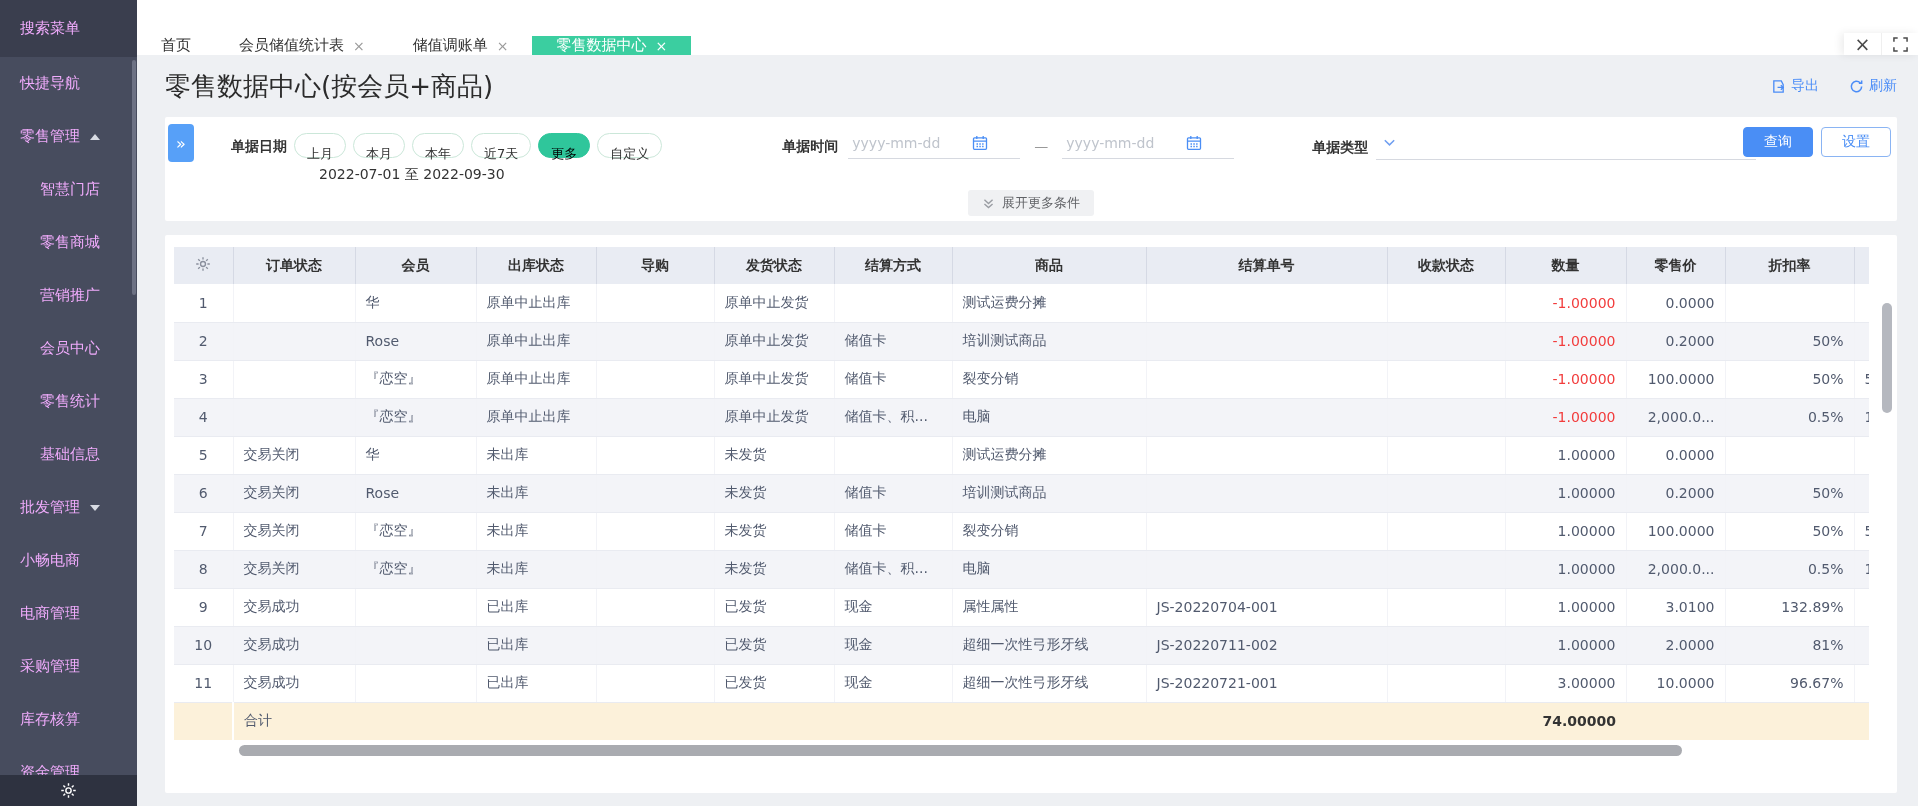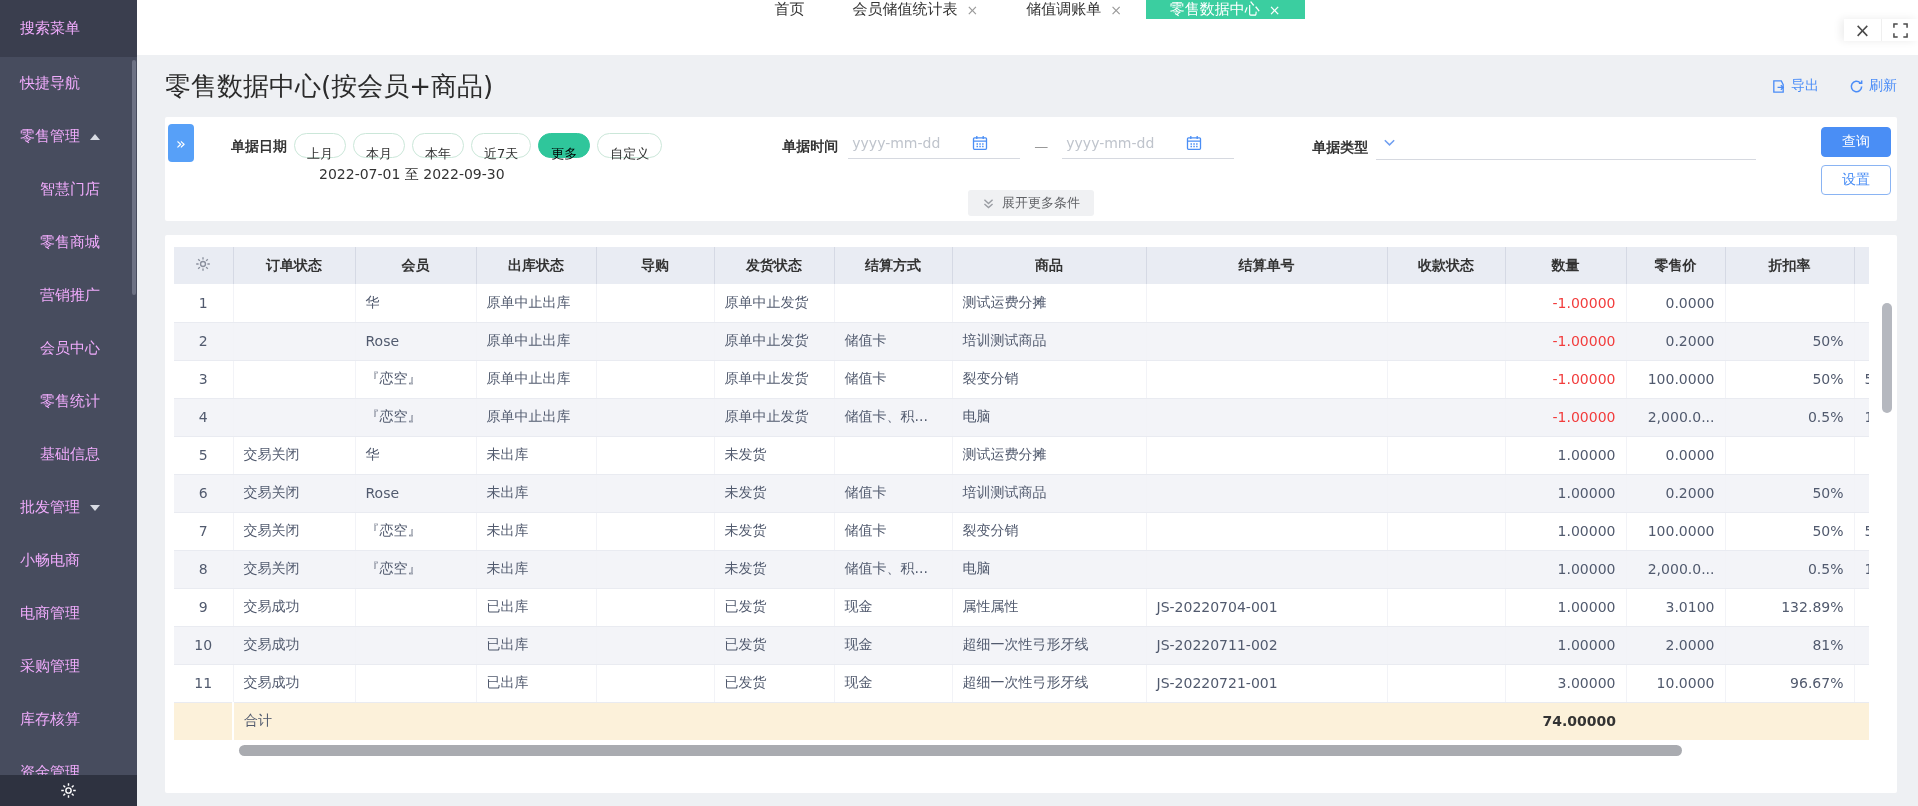--- a/index.html
+++ b/index.html
@@ -17,21 +17,21 @@
   .arrow-up { width:0;height:0;border-left:5px solid transparent;border-right:5px solid transparent;
               border-bottom:6px solid #d8dbe3; margin-left:10px; }
   .arrow-down { width:0;height:0;border-left:5px solid transparent;border-right:5px solid transparent;
               border-top:6px solid #d8dbe3; margin-left:10px; }
   .sb-scrollthumb { position:absolute; top:60px; right:1px; width:4px; height:235px;
               background:#6d7284; border-radius:2px; }
   .sb-gearbar { position:absolute; left:0; right:0; bottom:0; height:31px; background:#2e3240;
               display:flex; align-items:center; justify-content:center; color:#fff; }
   
   .main { flex:1; display:flex; flex-direction:column; min-width:0; }
-  .tabbar { height:55px; background:#fff; display:flex; align-items:center; flex-shrink:0;flex-direction:column; }
+  .tabbar { height:55px; background:#fff; display:flex; align-items:flex-end; flex-shrink:0; }
   .tab { display:flex; align-items:center; gap:9px; padding:0 24px; font-size:15px; color:#333; cursor:pointer; }
   .tab .tab-x { font-size:14px; color:#9a9a9a; }
   .tab.active { background:#3bcea0; color:#fff; }
   .tab.active .tab-x { color:#fff; }
   .winbtns { margin-left:auto; display:flex; align-items:stretch; box-shadow:-3px 0 8px rgba(0,0,0,.08); }
   .winbtn { width:37px; display:flex; align-items:center; justify-content:center;
             color:#4a4a4a; font-size:19px; cursor:pointer; }
   .winbtn + .winbtn { border-left:1px solid #efefef; }
   .content { flex:1; padding:0 21px 0 28px; display:flex; flex-direction:column; min-width:0; }
   
@@ -56,21 +56,21 @@
             padding:2px 2px 7px 4px; }
   .dinput input { border:none; outline:none; width:120px; font-size:14px; color:#333;
             font-family:inherit; background:transparent; }
   .dinput input::placeholder { color:#bfc4cc; }
   .dinput svg { margin-left:auto; }
   .dash { margin:0 14px; color:#999; }
   .sgroup { display:flex; align-items:center; margin-left:78px; }
   .selectline { width:380px; display:flex; align-items:center; border-bottom:1px solid #d6d9e0;
             padding:2px 6px 9px 6px; margin-left:8px; cursor:pointer; }
   .selectline svg { margin-left:auto; }
-  .fbtns { position:absolute; right:6px; top:10px; display:flex; flex-direction:column; gap:8px; }
+  .fbtns { position:absolute; right:6px; top:10px; display:flex; flex-direction:row; gap:8px; }
   .btn { width:70px; height:30px; border-radius:4px; font-size:14px; display:flex; align-items:center;
          justify-content:center; cursor:pointer; font-family:inherit; }
   .btn.primary { background:#4a8ef5; color:#fff; border:1px solid #4a8ef5; }
   .btn.plain { background:#fff; color:#4a8ef5; border:1px solid #8ab4f3; }
   .more-btn { position:absolute; bottom:5px; left:50%; transform:translateX(-50%); height:26px;
          background:#f0f1f3; color:#606266; border-radius:3px; padding:0 14px; font-size:13px;
          display:flex; align-items:center; gap:7px; cursor:pointer; }
   
   .table-card { background:#fff; margin:14px 0 13px 0; flex:1; position:relative;
          padding:12px 0 0 9px; border-radius:2px; overflow:hidden; }

